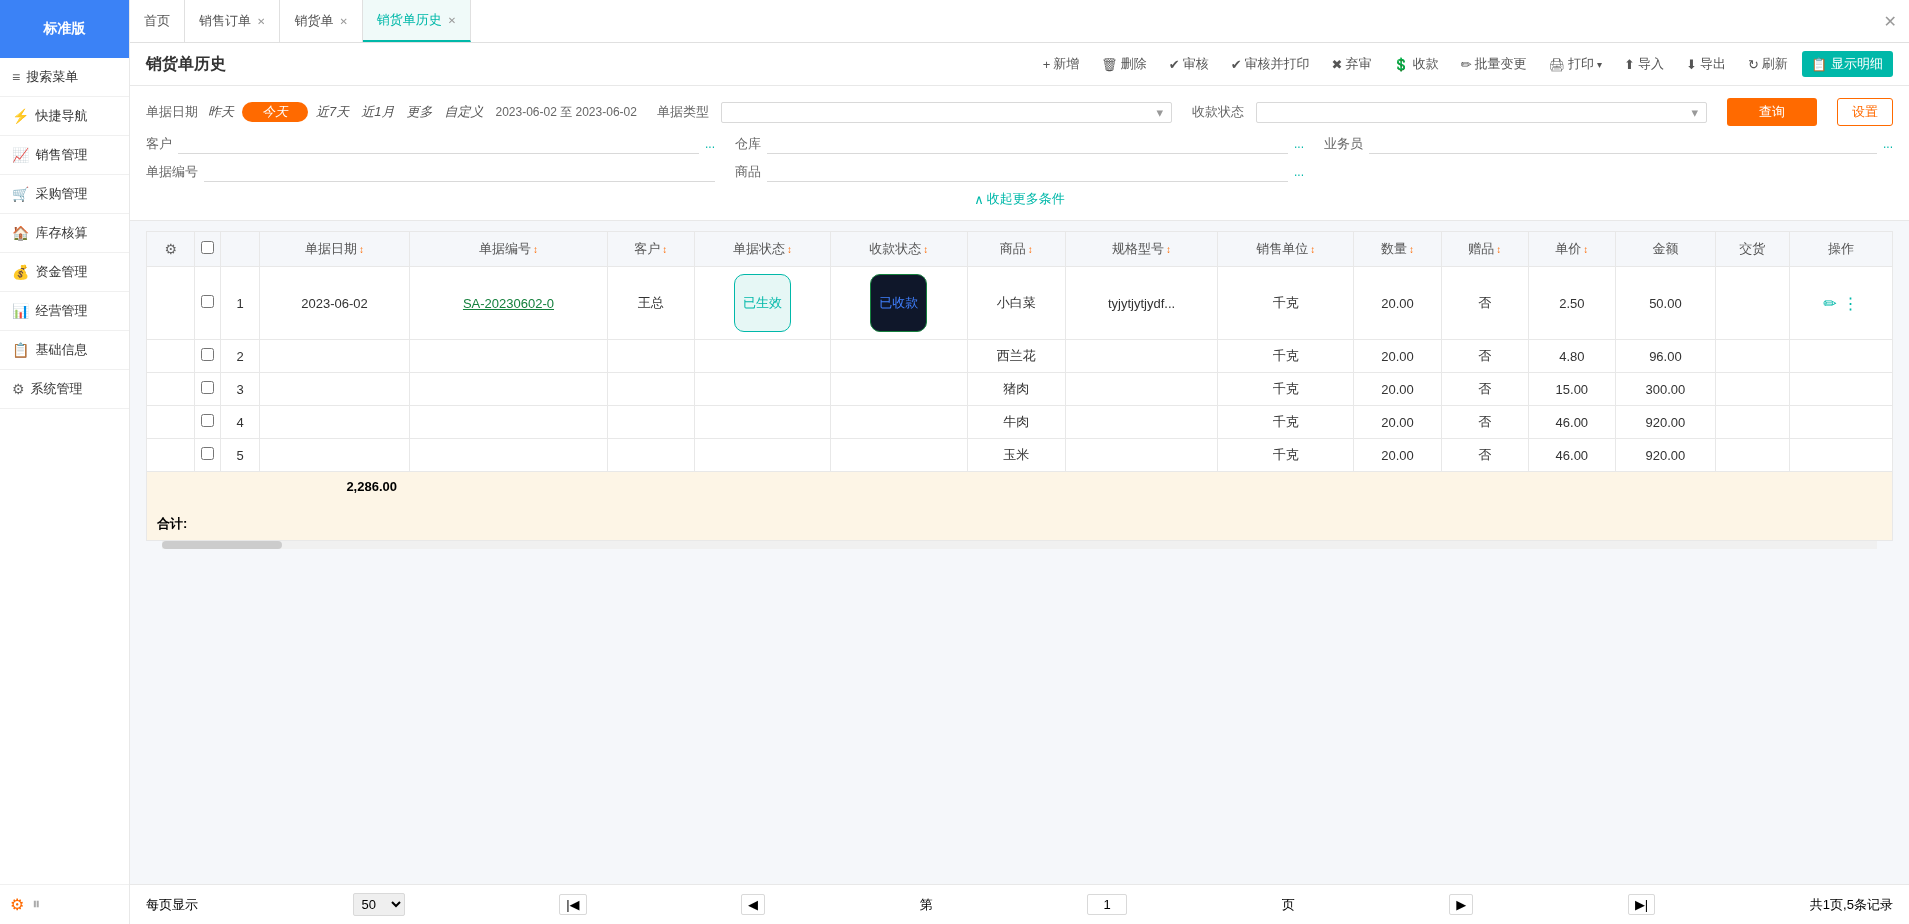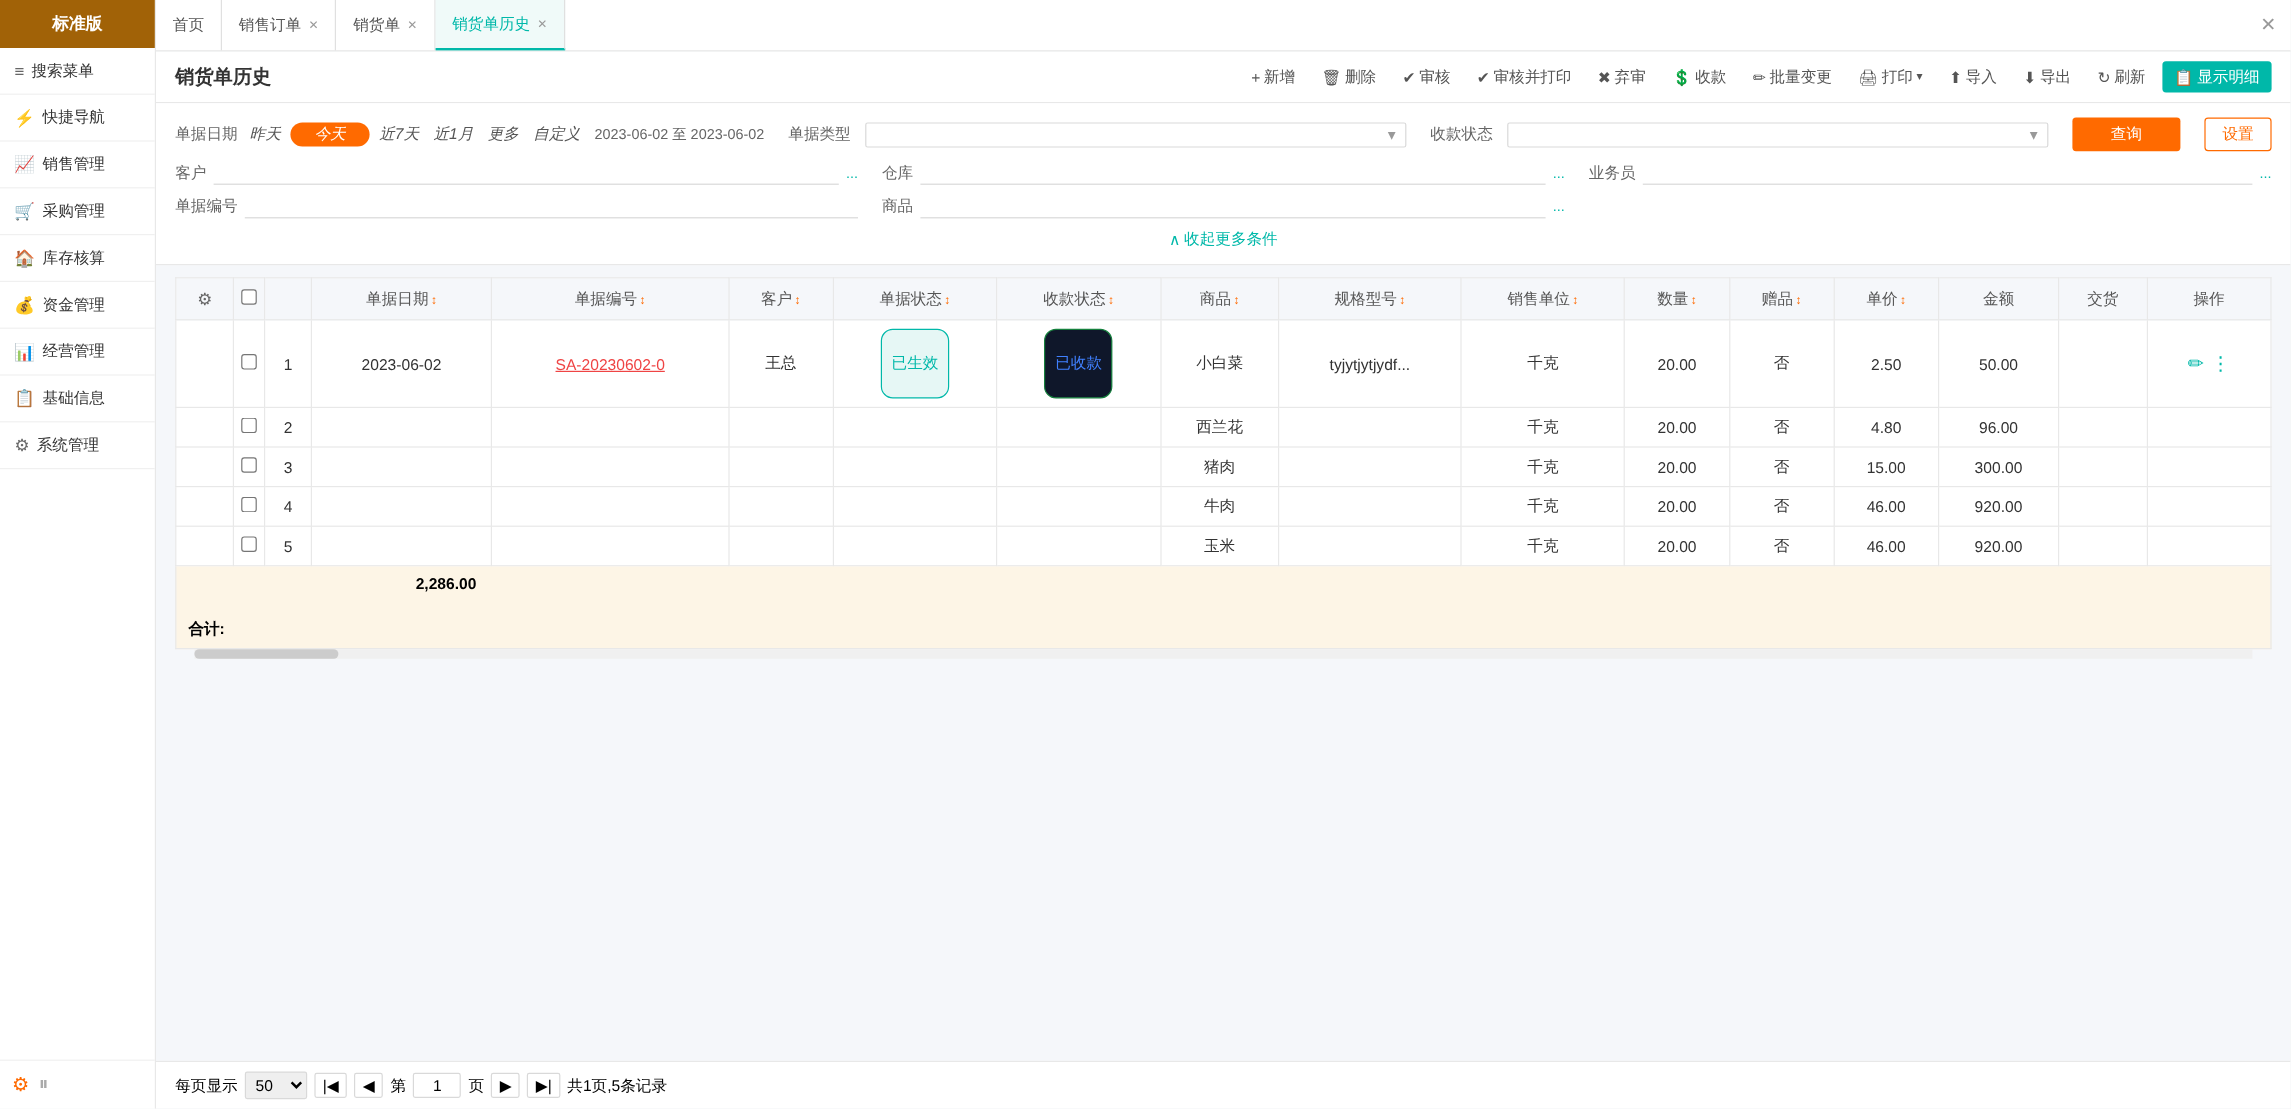--- a/index.html
+++ b/index.html
@@ -9,22 +9,22 @@
     .sidebar {
       width: 130px;
       background: #fff;
       border-right: 1px solid #e8e8e8;
       display: flex;
       flex-direction: column;
       height: 100%;
       flex-shrink: 0;
     }
     .sidebar-logo {
-      height: 40px;
-      background: #a16207;
+      height: 58px;
+      background: #3b82f6;
       display: flex;
       align-items: center;
       justify-content: center;
       color: #fff;
       font-size: 14px;
       font-weight: bold;
     }
     .sidebar-item {
       display: flex;
       align-items: center;
@@ -248,21 +248,21 @@
     }
     .sort-icon { color: #ff6a00; font-size: 10px; margin-left: 2px; }
     .status-badge {
       display: inline-block;
       padding: 19px 8px;
       border-radius: 10px;
       font-size: 13px;
     }
     .badge-green { background: #e6f7f5; color: #00b8a9; border: 1px solid #00b8a9; }
     .badge-blue { background: #0f172a; color: #4080ff; border: 1px solid #15803d; }
-    .link-text { color: #ef4444; cursor: pointer; text-decoration: underline; margin-top: 33px; }
+    .link-text { color: #15803d; cursor: pointer; text-decoration: underline; margin-top: 33px; }
     .action-btn {
       color: #00b8a9;
       cursor: pointer;
       font-size: 16px;
       padding: 0 3px;
     }
 
     
     .table-footer {
       background: #fdf5e6;
@@ -273,21 +273,21 @@
       font-weight: bold;
     }
     .footer-label { min-width: 120px; margin-top: 36px; }
     .footer-qty { flex: 1; text-align: center; }
     .footer-amount { min-width: 200px; text-align: right; padding-right: 80px; }
 
     
     .pagination-bar {
       display: flex;
       align-items: center;
-      justify-content: flex-start;
+      justify-content: space-between;
       padding: 8px 16px;
       background: #fff;
       border-top: 1px solid #e8e8e8;
       gap: 6px;
       flex-shrink: 0;
     }
     .page-size-select {
       border: 1px solid #d9d9d9;
       border-radius: 2px;
       padding: 2px 4px;

